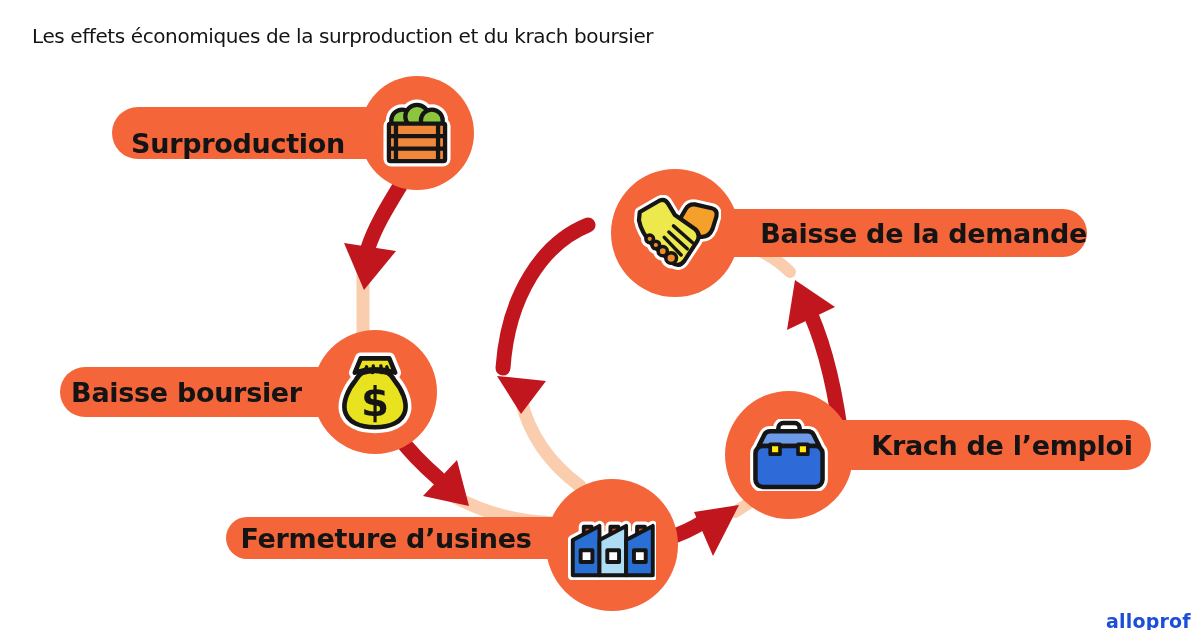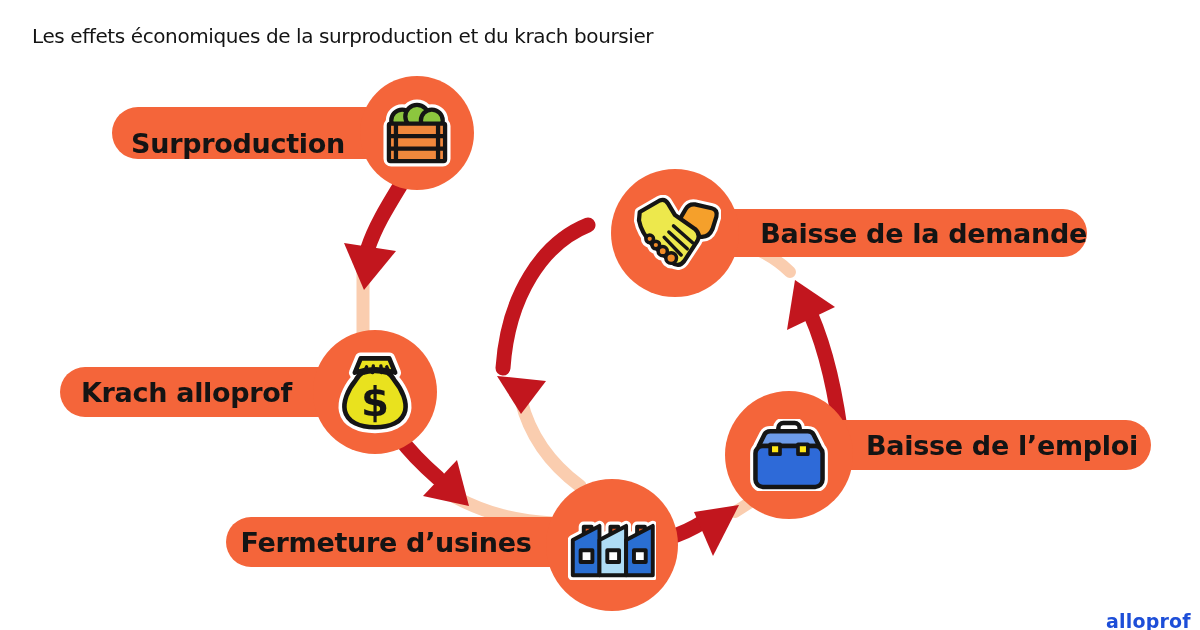--- a/index.html
+++ b/index.html
@@ -32,21 +32,21 @@
     display:flex;align-items:center;justify-content:center;
   }
   .icon{display:block;}
   
   #n1-pill{left:112px;top:107px;width:312px;height:52px;border-radius:26px;padding-right:60px;box-sizing:border-box;align-items:flex-end;}
   #n1-circle{left:360px;top:76px;width:114px;height:114px;}
   
   #n2-pill{left:60px;top:367px;width:322px;height:50px;border-radius:25px;padding-right:69px;box-sizing:border-box;}
   #n2-circle{left:313px;top:330px;width:124px;height:124px;}
   
-  #n3-pill{left:226px;top:517px;width:392px;height:50px;border-radius:25px;padding-right:72px;box-sizing:border-box;text-align:right;}
+  #n3-pill{left:226px;top:517px;width:392px;height:42px;border-radius:25px;padding-right:72px;box-sizing:border-box;text-align:right;}
   #n3-circle{left:546px;top:479px;width:132px;height:132px;}
   
   #n4-pill{left:789px;top:420px;width:362px;height:50px;border-radius:25px;padding-left:64px;box-sizing:border-box;}
   #n4-circle{left:725px;top:391px;width:128px;height:128px;}
   
   #n5-pill{left:675px;top:209px;width:412px;height:48px;border-radius:24px;padding-left:64px;box-sizing:border-box;justify-content:flex-end;}
   #n5-circle{left:611px;top:169px;width:128px;height:128px;}
   .logo{
     position:absolute;left:1106px;top:590px;
     font-size:19px;font-weight:700;letter-spacing:0.2px;color:#1d4ed8;margin-top:20px;
@@ -112,21 +112,21 @@
             <line x1="14" y1="70" x2="86" y2="70"></line>
           <line x1="23" y1="38" x2="23" y2="86"></line>
             <line x1="77" y1="38" x2="77" y2="86"></line>
         </g>
       </svg>
     </div>
   </div>
 
   <div>
     <div class="pill" id="n2-pill">
-      <span class="label">Krach alloprof</span>
+      <span class="label">Baisse boursier</span>
     </div>
     <div class="circle" id="n2-circle">
       <svg class="icon" width="84" height="84" viewBox="0 0 100 100">
         <g stroke="#fff" stroke-width="14" fill="#fff" stroke-linejoin="round">
           <path d="M33 10 L67 10 L74 27 Q50 19 26 27 Z"></path>
           <path d="M35 27 Q30 30 27 36 C17 48 12 62 14 72 C17 86 32 92 50 92 C68 92 83 86 86 72 C88 62 83 48 73 36 Q70 30 65 27 Q50 23 35 27 Z"></path>
         </g>
         <g stroke="#151515" stroke-width="5.5" stroke-linejoin="round">
           <path d="M33 10 L67 10 L74 27 Q50 19 26 27 Z" fill="#E9E21E"></path>
           <path d="M35 27 Q30 30 27 36 C17 48 12 62 14 72 C17 86 32 92 50 92 C68 92 83 86 86 72 C88 62 83 48 73 36 Q70 30 65 27 Q50 23 35 27 Z" fill="#E9E21E"></path>
@@ -166,21 +166,21 @@
           <rect x="16" y="50" width="15" height="15" fill="#fff"></rect>
           <rect x="50" y="50" width="15" height="15" fill="#fff"></rect>
           <rect x="84" y="50" width="15" height="15" fill="#fff"></rect>
         </g>
       </svg>
     </div>
   </div>
 
   <div>
     <div class="pill" id="n4-pill">
-      <span class="label">Baisse de l’emploi</span>
+      <span class="label">Krach de l’emploi</span>
     </div>
     <div class="circle" id="n4-circle">
       <svg class="icon" width="82" height="72" viewBox="0 0 100 88">
         <g stroke="#fff" stroke-width="13" fill="#fff" stroke-linejoin="round">
           <rect x="37" y="5" width="26" height="16" rx="6"></rect>
           <path d="M13 33 L20 19 Q22 15 27 15 L73 15 Q78 15 80 19 L87 33 Z"></path>
           <rect x="9" y="33" width="82" height="50" rx="9"></rect>
         </g>
         <g stroke="#151515" stroke-width="5.5" stroke-linejoin="round">
           <rect x="37" y="5" width="26" height="16" rx="6" fill="#fff"></rect>

